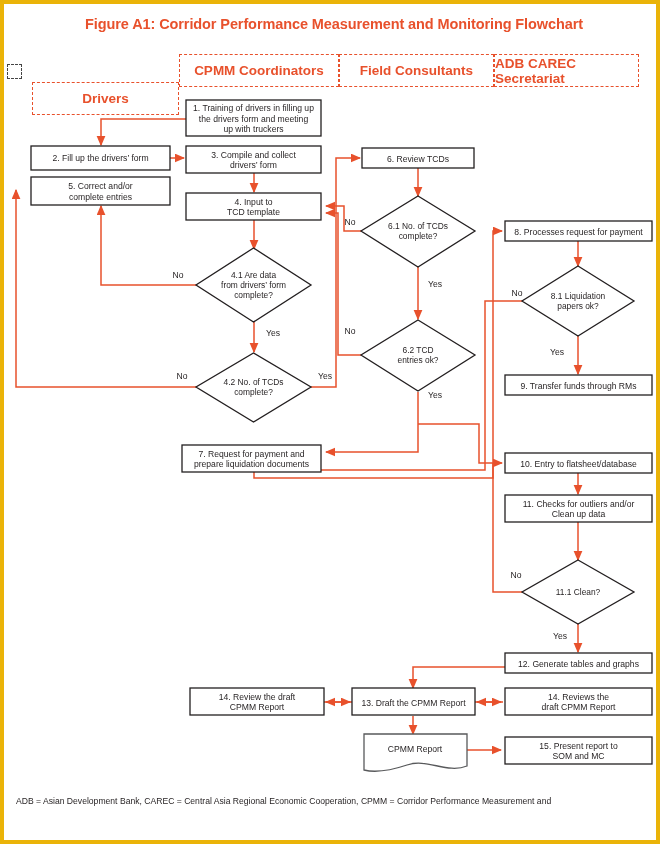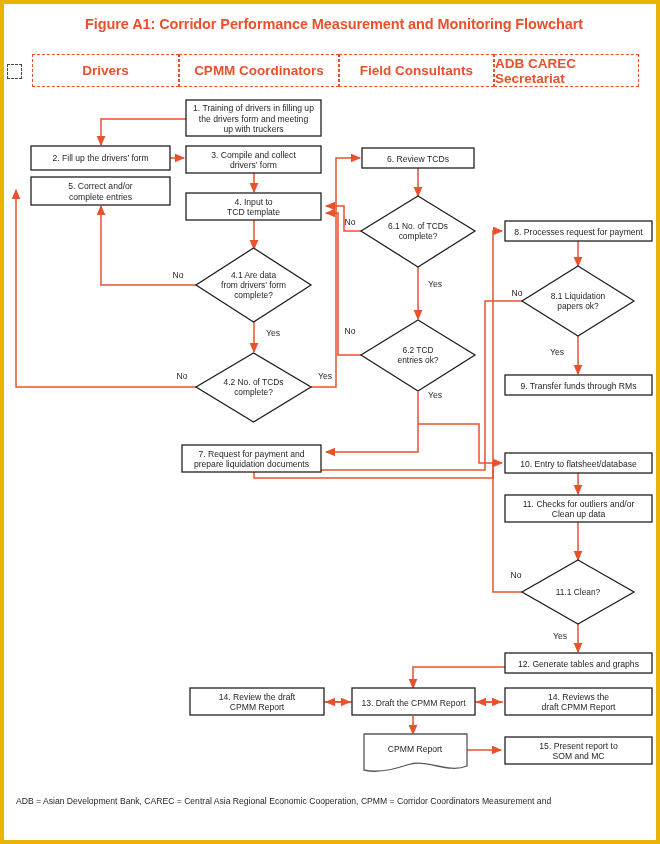--- a/index.html
+++ b/index.html
@@ -27,21 +27,21 @@
 </style>
 </head>
 <body>
 
 <div id="page">
 
   <div id="title">Figure A1: Corridor Performance Measurement and Monitoring Flowchart</div>
 
   <div id="corner"></div>
 
-  <div class="swim" style="left:28px;width:147px;">
+  <div class="swim" style="left:28px;width:147px;margin-top:28px;">
     <span>Drivers</span>
   </div>
   <div class="swim" style="left:335px;width:155px;">
     <span>Field Consultants</span>
   </div>
   <div class="swim" style="left:175px;width:160px;">
     <span>CPMM Coordinators</span>
   </div>
   <div class="swim" style="left:490px;width:145px;">
     <span>ADB CAREC Secretariat</span>
@@ -255,16 +255,16 @@
 
     <g>
       <rect class="nodebox" x="501" y="733" width="147" height="27"></rect>
       <text class="ntext" x="574.5" y="744.5" text-anchor="middle">15. Present report to</text>
       <text class="ntext" x="574.5" y="755" text-anchor="middle">SOM and MC</text>
     </g>
 
   </svg>
 
   <div id="footer">
-    <div>ADB = Asian Development Bank, CAREC = Central Asia Regional Economic Cooperation, CPMM = Corridor Coordinators Measurement and</div>
+    <div>ADB = Asian Development Bank, CAREC = Central Asia Regional Economic Cooperation, CPMM = Corridor Performance Measurement and</div>
   </div>
 
 </div>
 
 </body></html>

